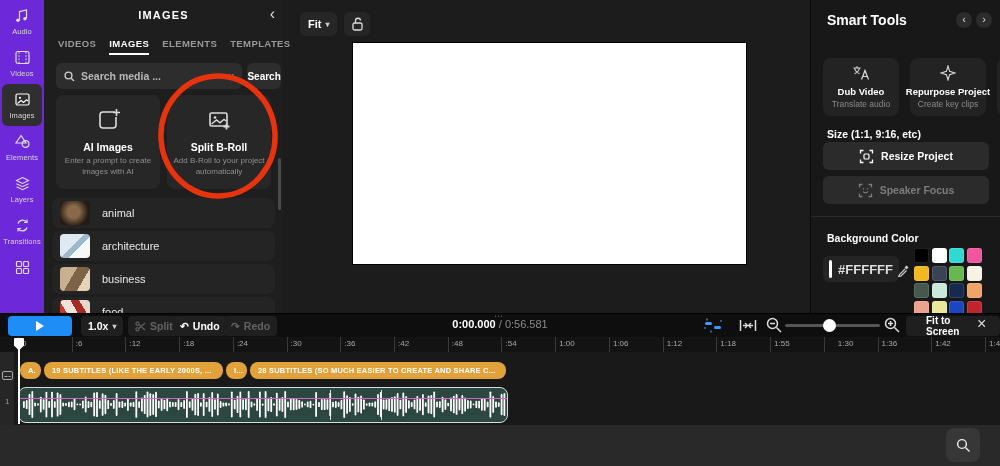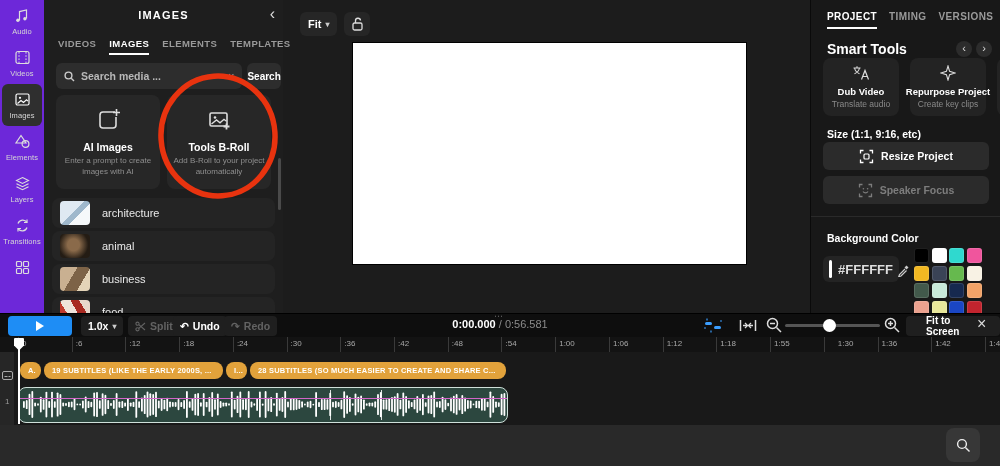--- a/index.html
+++ b/index.html
@@ -203,32 +203,32 @@
         <div class="mp-card-title">AI Images</div>
         <div class="mp-card-sub">Enter a prompt to create images with AI</div>
       </div>
       <div class="mp-card">
         <svg width="26" height="26" viewBox="0 0 26 26">
             <rect x="4" y="6" width="17" height="13" rx="1.5" fill="none" stroke="#ddd" stroke-width="1.6"></rect>
             <circle cx="9" cy="10.5" r="1.3" fill="#ddd"></circle>
             <path d="M5.5 17l5-4 3.5 2.8 4-3.5 2.5 2" fill="none" stroke="#ddd" stroke-width="1.4"></path>
             <path d="M20.5 16.5v6M17.5 19.5h6" stroke="#ddd" stroke-width="1.8"></path>
           </svg>
-        <div class="mp-card-title">Tools B-Roll</div>
+        <div class="mp-card-title">Split B-Roll</div>
         <div class="mp-card-sub">Add B-Roll to your project automatically</div>
       </div>
     </div>
     <div class="cat-list">
+      <div class="cat-row">
+        <div class="cat-thumb thumb-animal"></div>
+        <span class="cat-label">animal</span>
+      </div>
       <div class="cat-row">
         <div class="cat-thumb thumb-architecture"></div>
         <span class="cat-label">architecture</span>
-      </div>
-      <div class="cat-row">
-        <div class="cat-thumb thumb-animal"></div>
-        <span class="cat-label">animal</span>
       </div>
       <div class="cat-row">
         <div class="cat-thumb thumb-business"></div>
         <span class="cat-label">business</span>
       </div>
       <div class="cat-row">
         <div class="cat-thumb thumb-food"></div>
         <span class="cat-label">food</span>
       </div>
     </div>
@@ -247,25 +247,20 @@
     <div class="lock-btn">
       <svg width="13" height="14" viewBox="0 0 13 14">
           <rect x="2" y="6" width="9" height="7" rx="1.5" fill="none" stroke="#ddd" stroke-width="1.3"></rect>
           <path d="M4.5 6V4a2.5 2.5 0 015-.5" fill="none" stroke="#ddd" stroke-width="1.3"></path>
         </svg>
     </div>
     <div class="white-canvas"></div>
   </div>
 
   <div class="right-panel">
-    <div class="rp-tabs">
-      <span class="rp-tab active">PROJECT</span>
-      <span class="rp-tab">TIMING</span>
-      <span class="rp-tab">VERSIONS</span>
-    </div>
     <div class="rp-sec-head">
       <span class="rp-sec-title">Smart Tools</span>
       <span class="rp-arrows">
         <span class="rp-arrow">‹</span>
         <span class="rp-arrow">›</span>
       </span>
     </div>
     <div class="rp-cards">
       <div class="rp-card">
         <svg width="18" height="16" viewBox="0 0 18 16">

